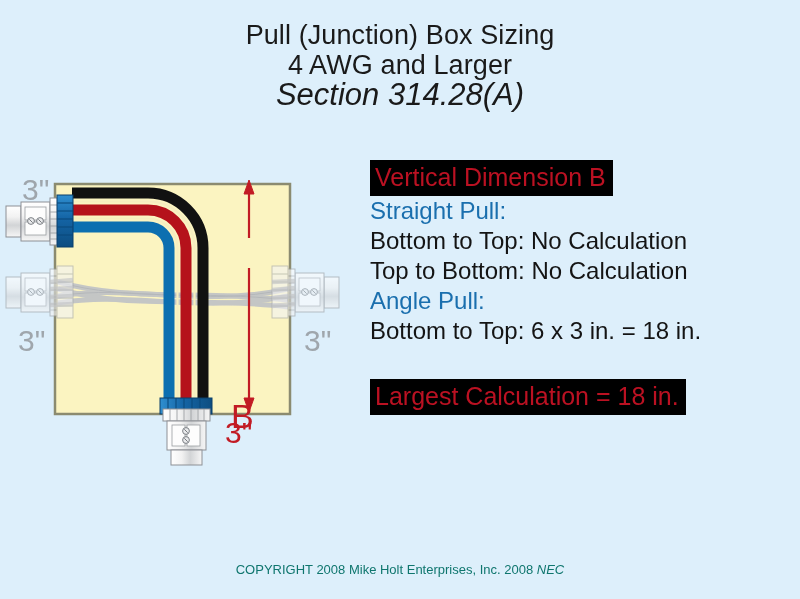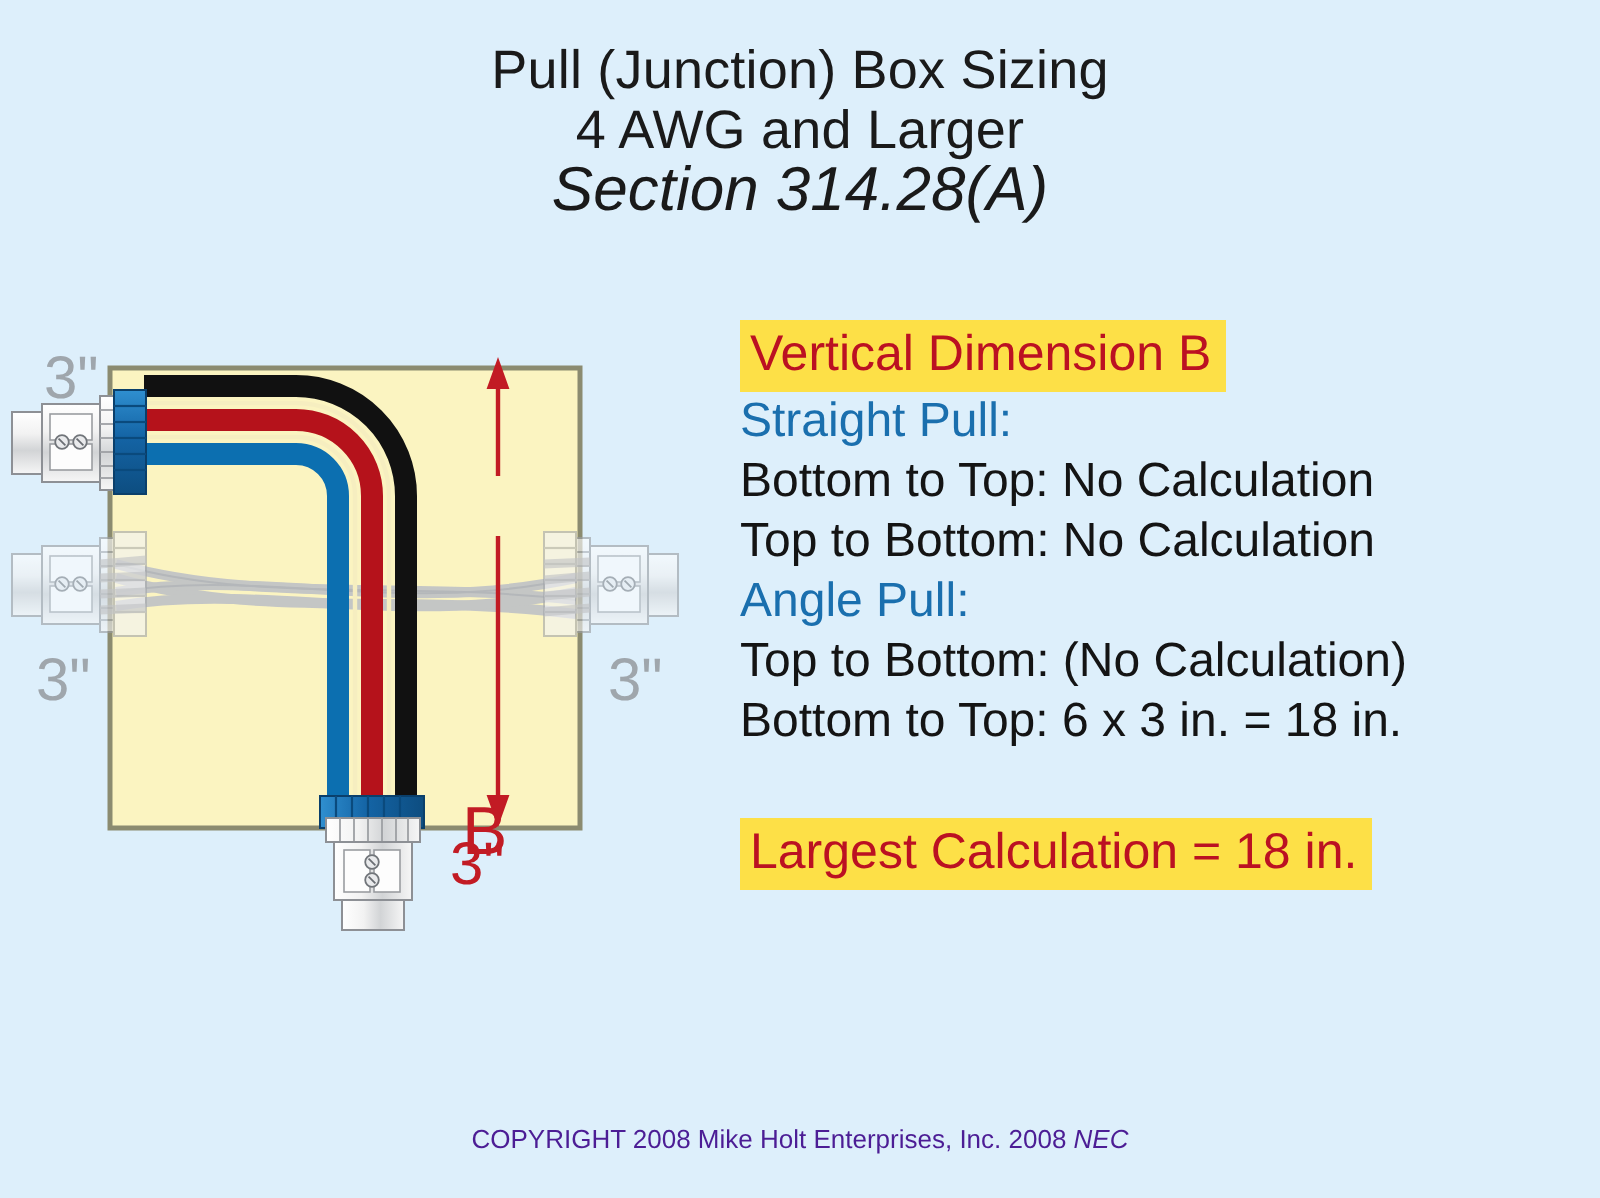--- a/index.html
+++ b/index.html
@@ -41,21 +41,21 @@
 
   
   #info-panel {
     position: absolute;
     left: 370px;
     top: 160px;
     width: 420px;
   }
   .hl-band {
     display: inline-block;
-    background: #fde047;
+    background: #000000;
     color: #bb1122;
     font-size: 25px;
     line-height: 31px;
     padding: 2px 7px 3px 5px;
     white-space: nowrap;
   }
   .grp { }
   .grp-head {
     color: #1a6fae;
     font-size: 24px;
@@ -70,21 +70,21 @@
   #largest-wrap { margin-top: 33px; }
 
   
   #footer {
     position: absolute;
     top: 562px;
     left: 0;
     width: 800px;
     text-align: center;
     font-size: 13px;
-    color: #4c1d95;
+    color: #0f766e;
   }
   #footer .nec { font-style: italic; }
 
   
   #diagram {
     position: absolute;
     left: 0;
     top: 150px;
     width: 360px;
     height: 340px;
@@ -334,21 +334,20 @@
     </div>
 
     <div class="grp">
       <div class="grp-head">Straight Pull:</div>
       <div class="grp-line">Bottom to Top: No Calculation</div>
       <div class="grp-line">Top to Bottom: No Calculation</div>
     </div>
 
     <div class="grp">
       <div class="grp-head">Angle Pull:</div>
-      <div class="grp-line">Top to Bottom: (No Calculation)</div>
       <div class="grp-line">Bottom to Top: 6 x 3 in. = 18 in.</div>
     </div>
 
     <div id="largest-wrap">
       <span class="hl-band">Largest Calculation = 18 in.</span>
     </div>
   </div>
 
   <div id="footer">
     <span>COPYRIGHT 2008  Mike Holt Enterprises, Inc. 2008 </span><span class="nec">NEC</span>

